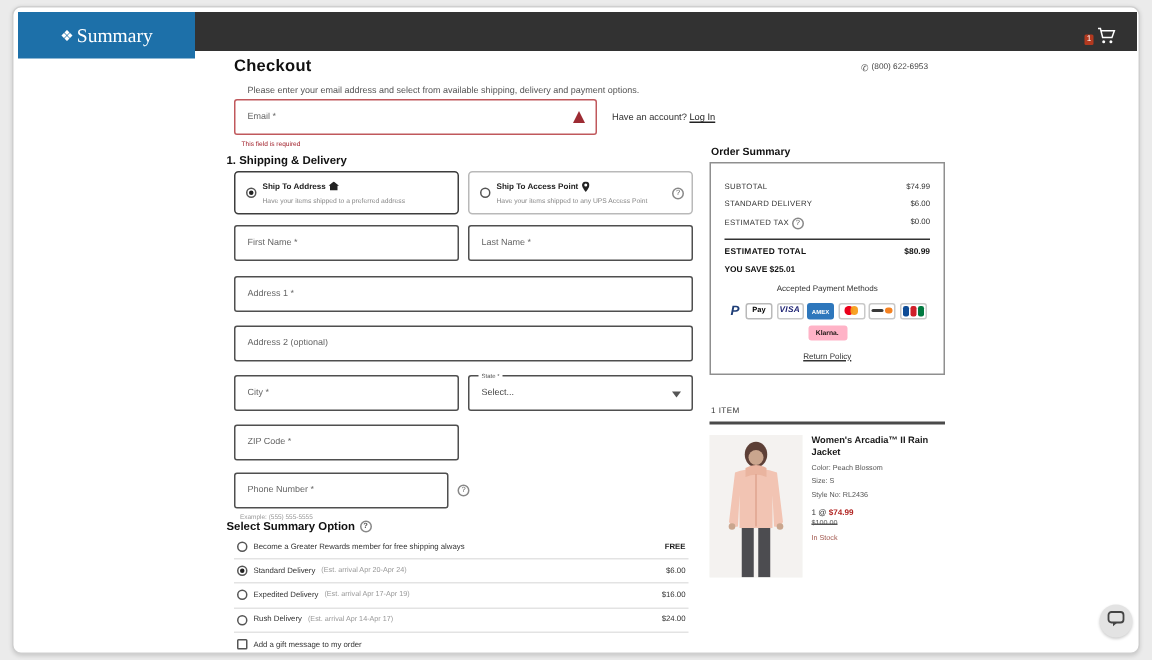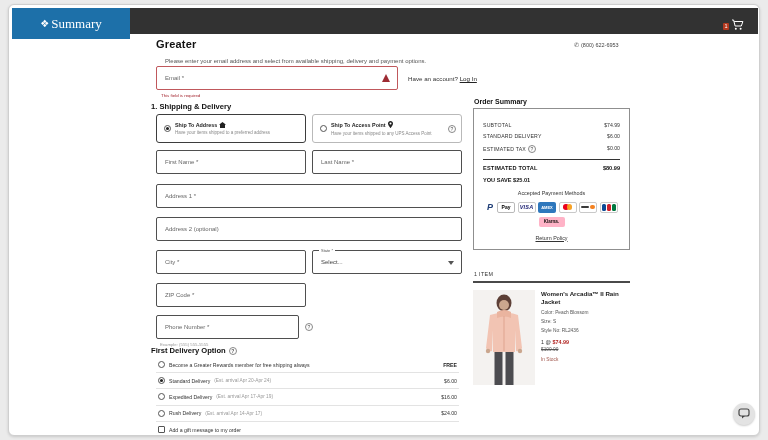--- a/index.html
+++ b/index.html
@@ -124,21 +124,21 @@
             <circle cx="9.6" cy="9.8" r="1" fill="#fff"></circle>
           </svg>
       </span>
     </div>
   </div>
   <div class="abs logo">
     <span class="dm">❖</span>
     <span>Summary</span>
   </div>
 
-  <div class="abs pgtitle">Greater</div>
+  <div class="abs pgtitle">Checkout</div>
   <div class="abs phone">
     <span class="ic">✆</span>
     <span>(800) 622-6953</span>
   </div>
   <div class="abs intro">Please enter your email address and select from available shipping, delivery and payment options.</div>
 
   <div class="fieldwrap" style="left:147px; top:61px; width:242px;">
     <input class="tf email-b" placeholder="Email *" style="">
     <span class="warn"></span>
   </div>
@@ -207,21 +207,21 @@
   <div class="fieldwrap" style="left:147px; top:278px; width:150px;">
     <input class="tf" placeholder="ZIP Code *" style="">
   </div>
   <div class="fieldwrap" style="left:147px; top:310px; width:143px;">
     <input class="tf" placeholder="Phone Number *" style="">
   </div>
   <span class="qicon abs" style="left:296px; top:318px;">?</span>
   <div class="abs hint" style="left:151px; top:337px;">Example: (555) 555-5555</div>
 
   <div class="abs sechead" style="left:142px; top:341px;">
-    <span>First Delivery Option</span>
+    <span>Select Summary Option</span>
     <span class="qicon">?</span>
   </div>
 
   <div class="delrows">
     <div class="delrow">
       <span class="radio"></span>
       <span class="lab">Become a Greater Rewards member for free shipping always</span>
       <span class="price free">FREE</span>
     </div>
     <div class="delrow">

